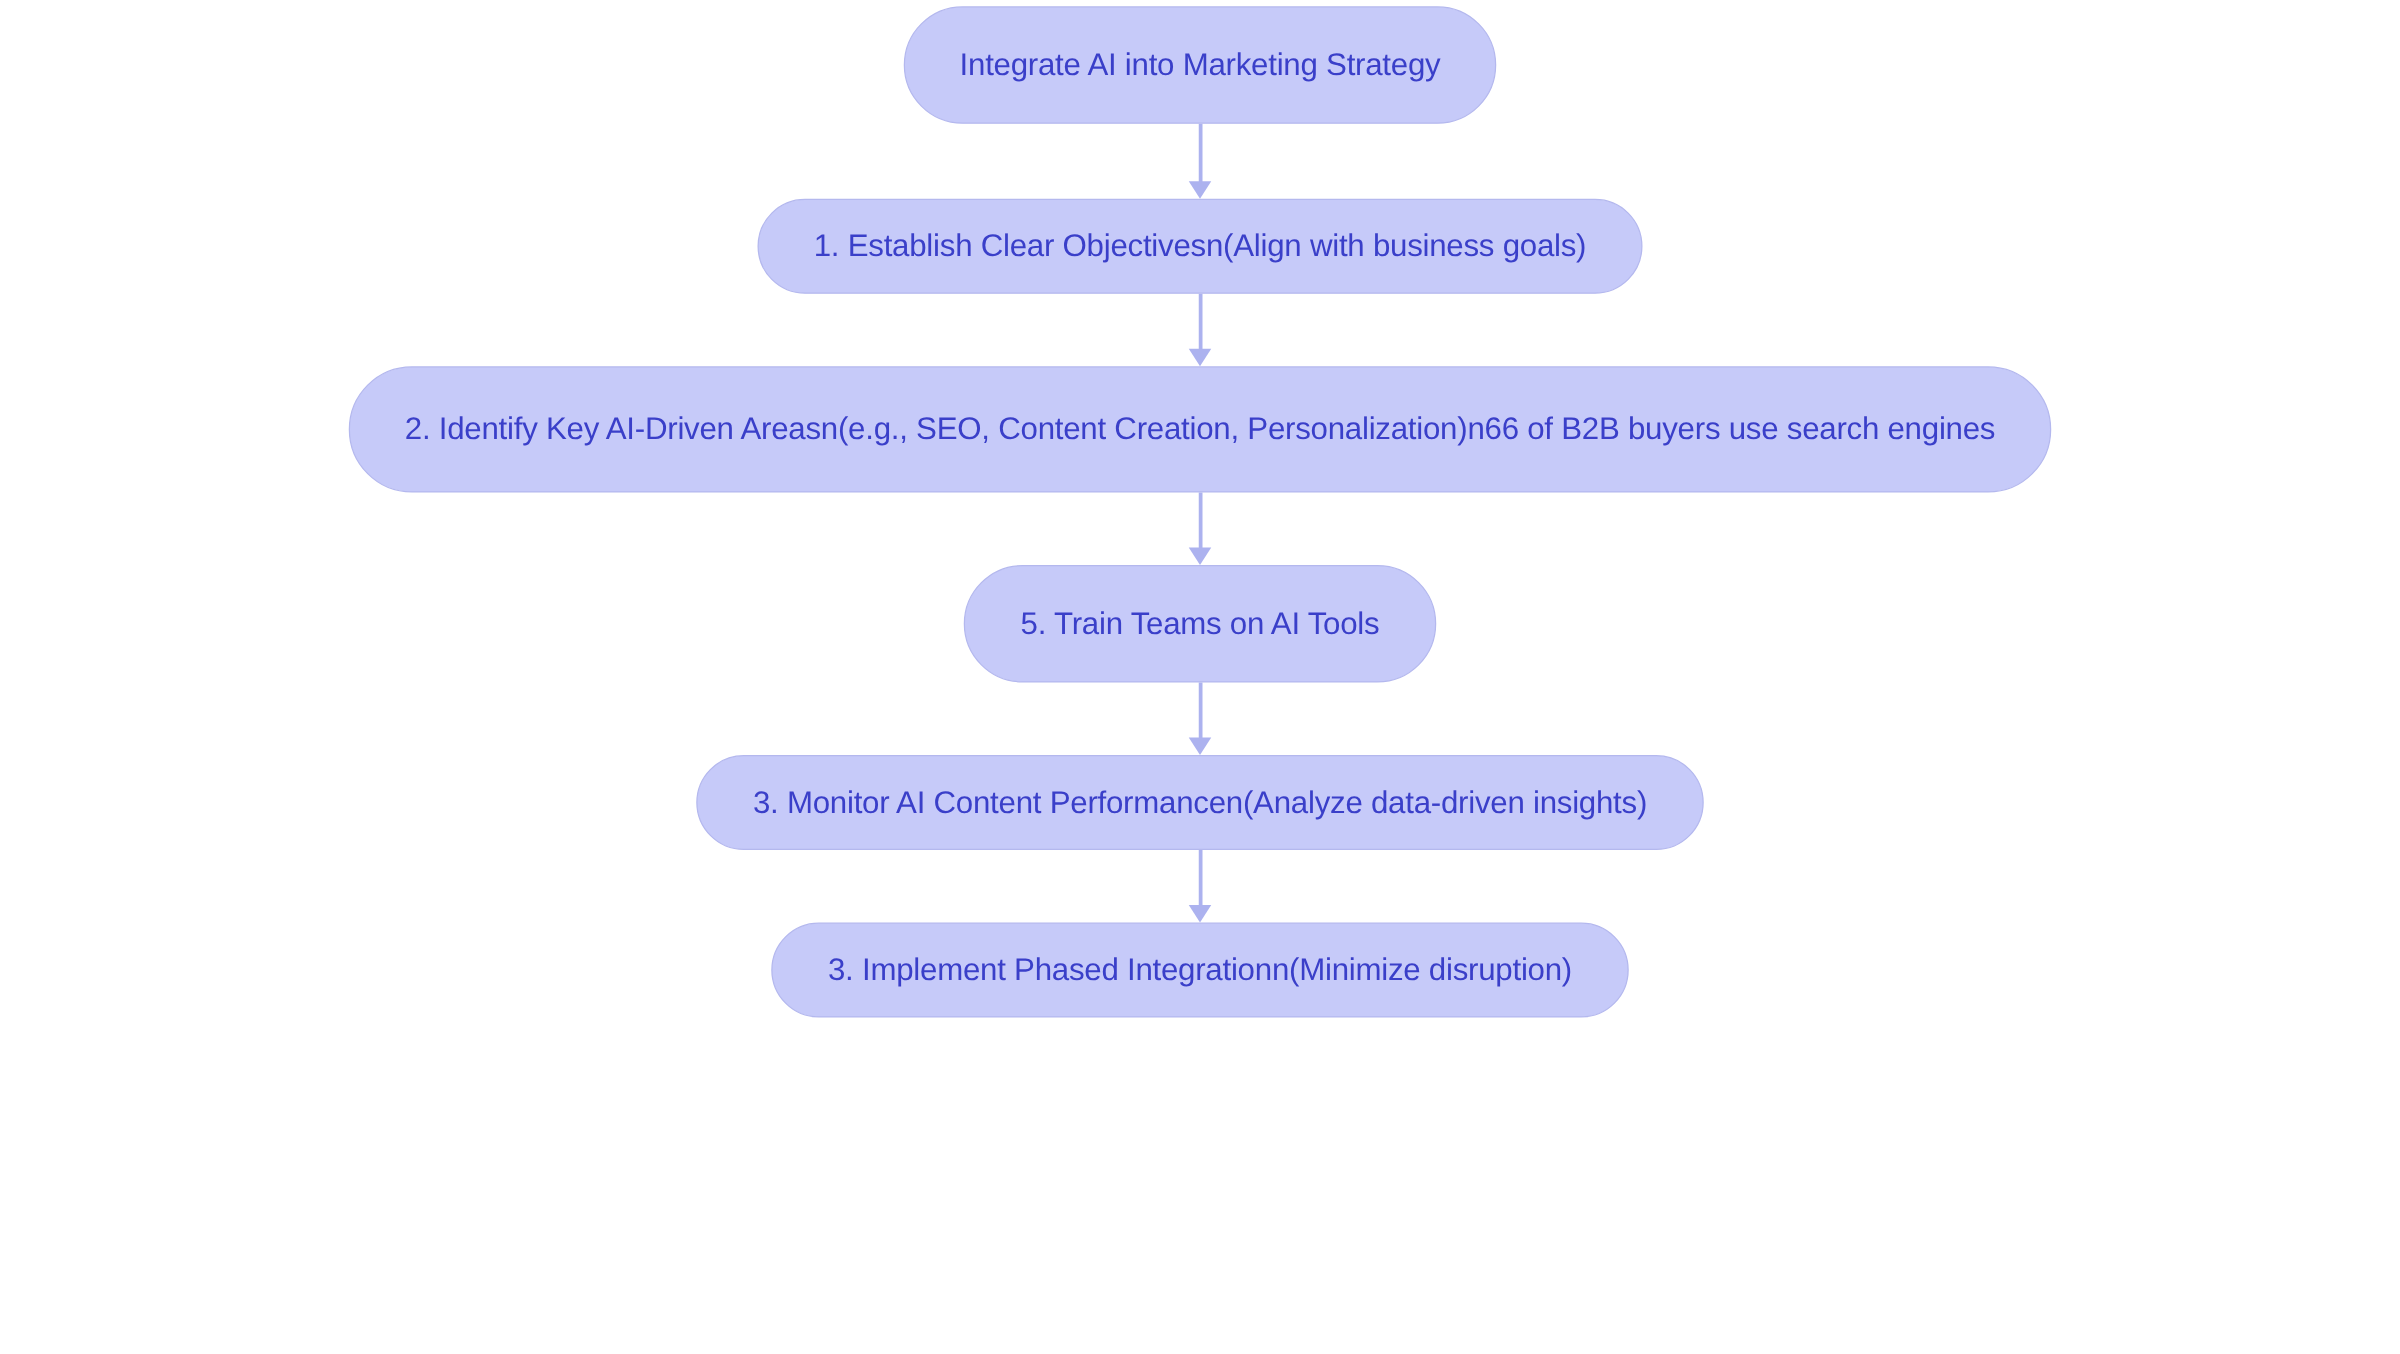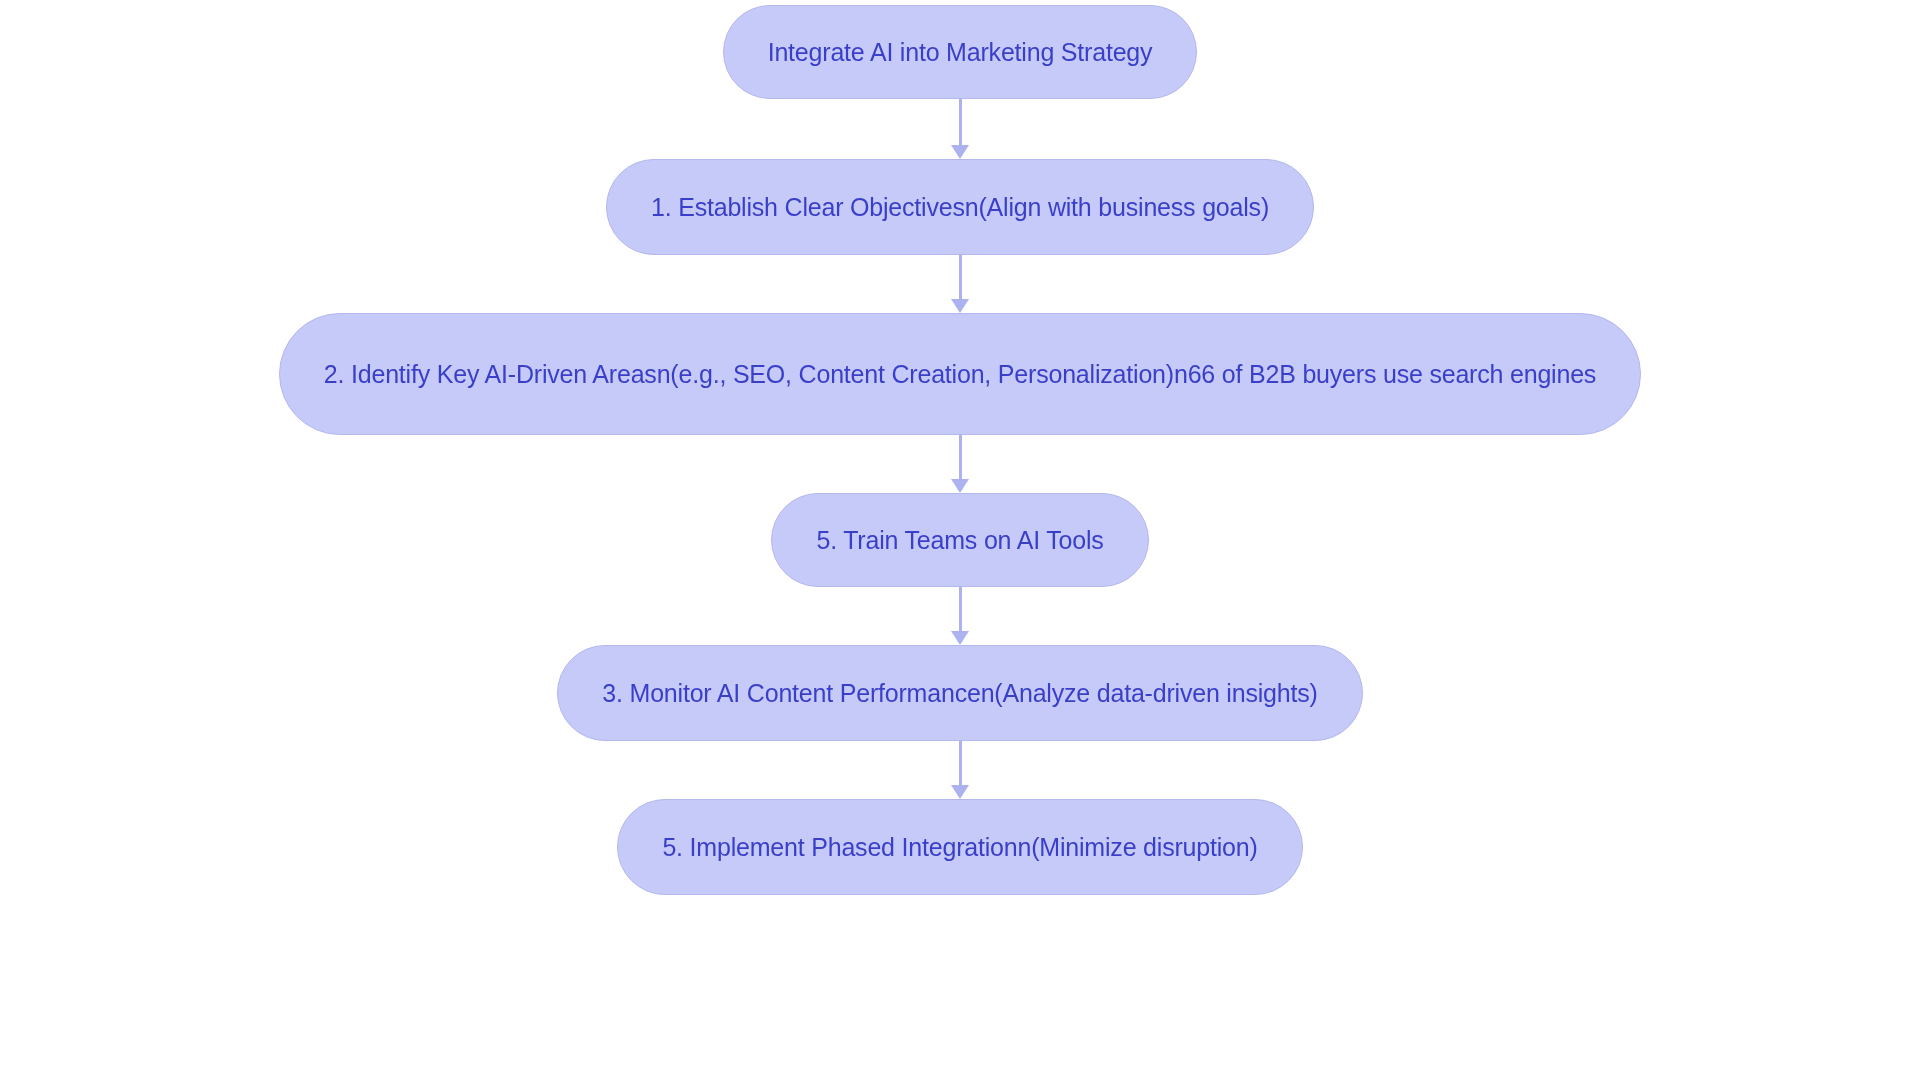--- a/index.html
+++ b/index.html
@@ -46,22 +46,22 @@
     font-size: 25px;
     letter-spacing: -0.2px;
     line-height: 1;
     white-space: nowrap;
     display: flex;
     align-items: center;
     justify-content: center;
     padding: 0 44px;
   }
   .node-h-small { height: 94px; }
-  .node-h-mid   { height: 96px; }
-  .node-h-wide  { height: 122px; }
+  .node-h-mid   { height: 76px; }
+  .node-h-wide  { height: 101px; }
 
   .connector {
     position: relative;
     width: 4px;
     display: flex;
     flex-direction: column;
     align-items: center;
     justify-content: flex-start;
   }
   .connector .line {
@@ -132,17 +132,17 @@
     <div class="node-row">
       <div class="flow-node node-h-mid">3. Monitor AI Content Performancen(Analyze data-driven insights)</div>
     </div>
 
     <div class="connector conn-5">
       <div class="line"></div>
       <div class="arrowhead"></div>
     </div>
 
     <div class="node-row">
-      <div class="flow-node node-h-mid">5. Implement Phased Integrationn(Minimize disruption)</div>
+      <div class="flow-node node-h-mid">3. Implement Phased Integrationn(Minimize disruption)</div>
     </div>
 
   </div>
 </div>
 
 </body></html>

